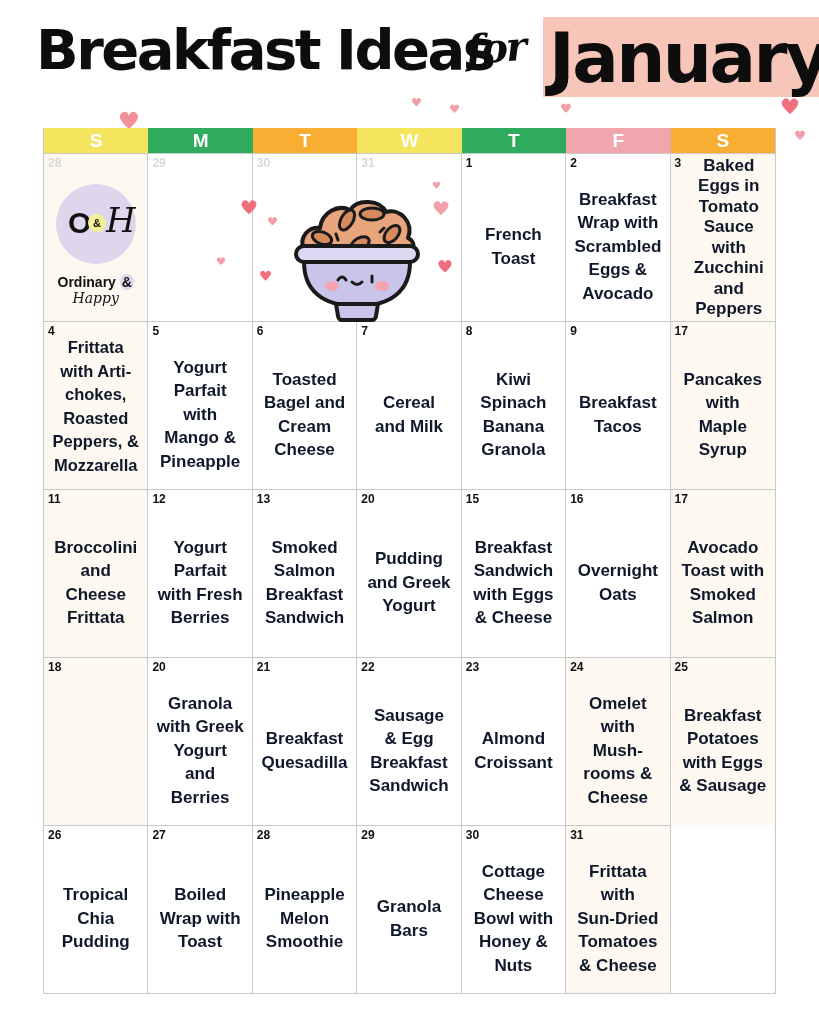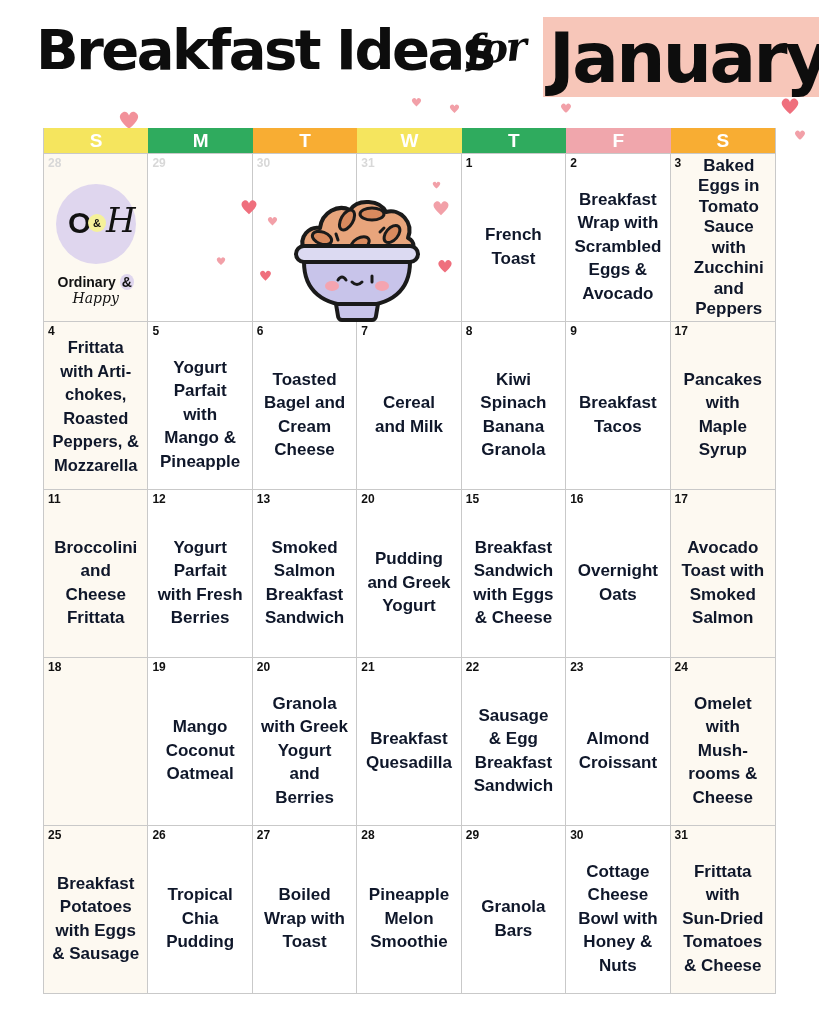--- a/index.html
+++ b/index.html
@@ -286,26 +286,20 @@
     <div class="meal">Avocado
 Toast with
 Smoked
 Salmon</div>
   </div>
 
   <div class="cell weekend">
     <span class="day-num">18</span>
   </div>
   <div class="cell">
-    <span class="day-num">19</span>
-    <div class="meal">Mango
-Coconut
-Oatmeal</div>
-  </div>
-  <div class="cell">
     <span class="day-num">20</span>
     <div class="meal">Granola
 with Greek
 Yogurt
 and
 Berries</div>
   </div>
   <div class="cell">
     <span class="day-num">21</span>
     <div class="meal">Breakfast

